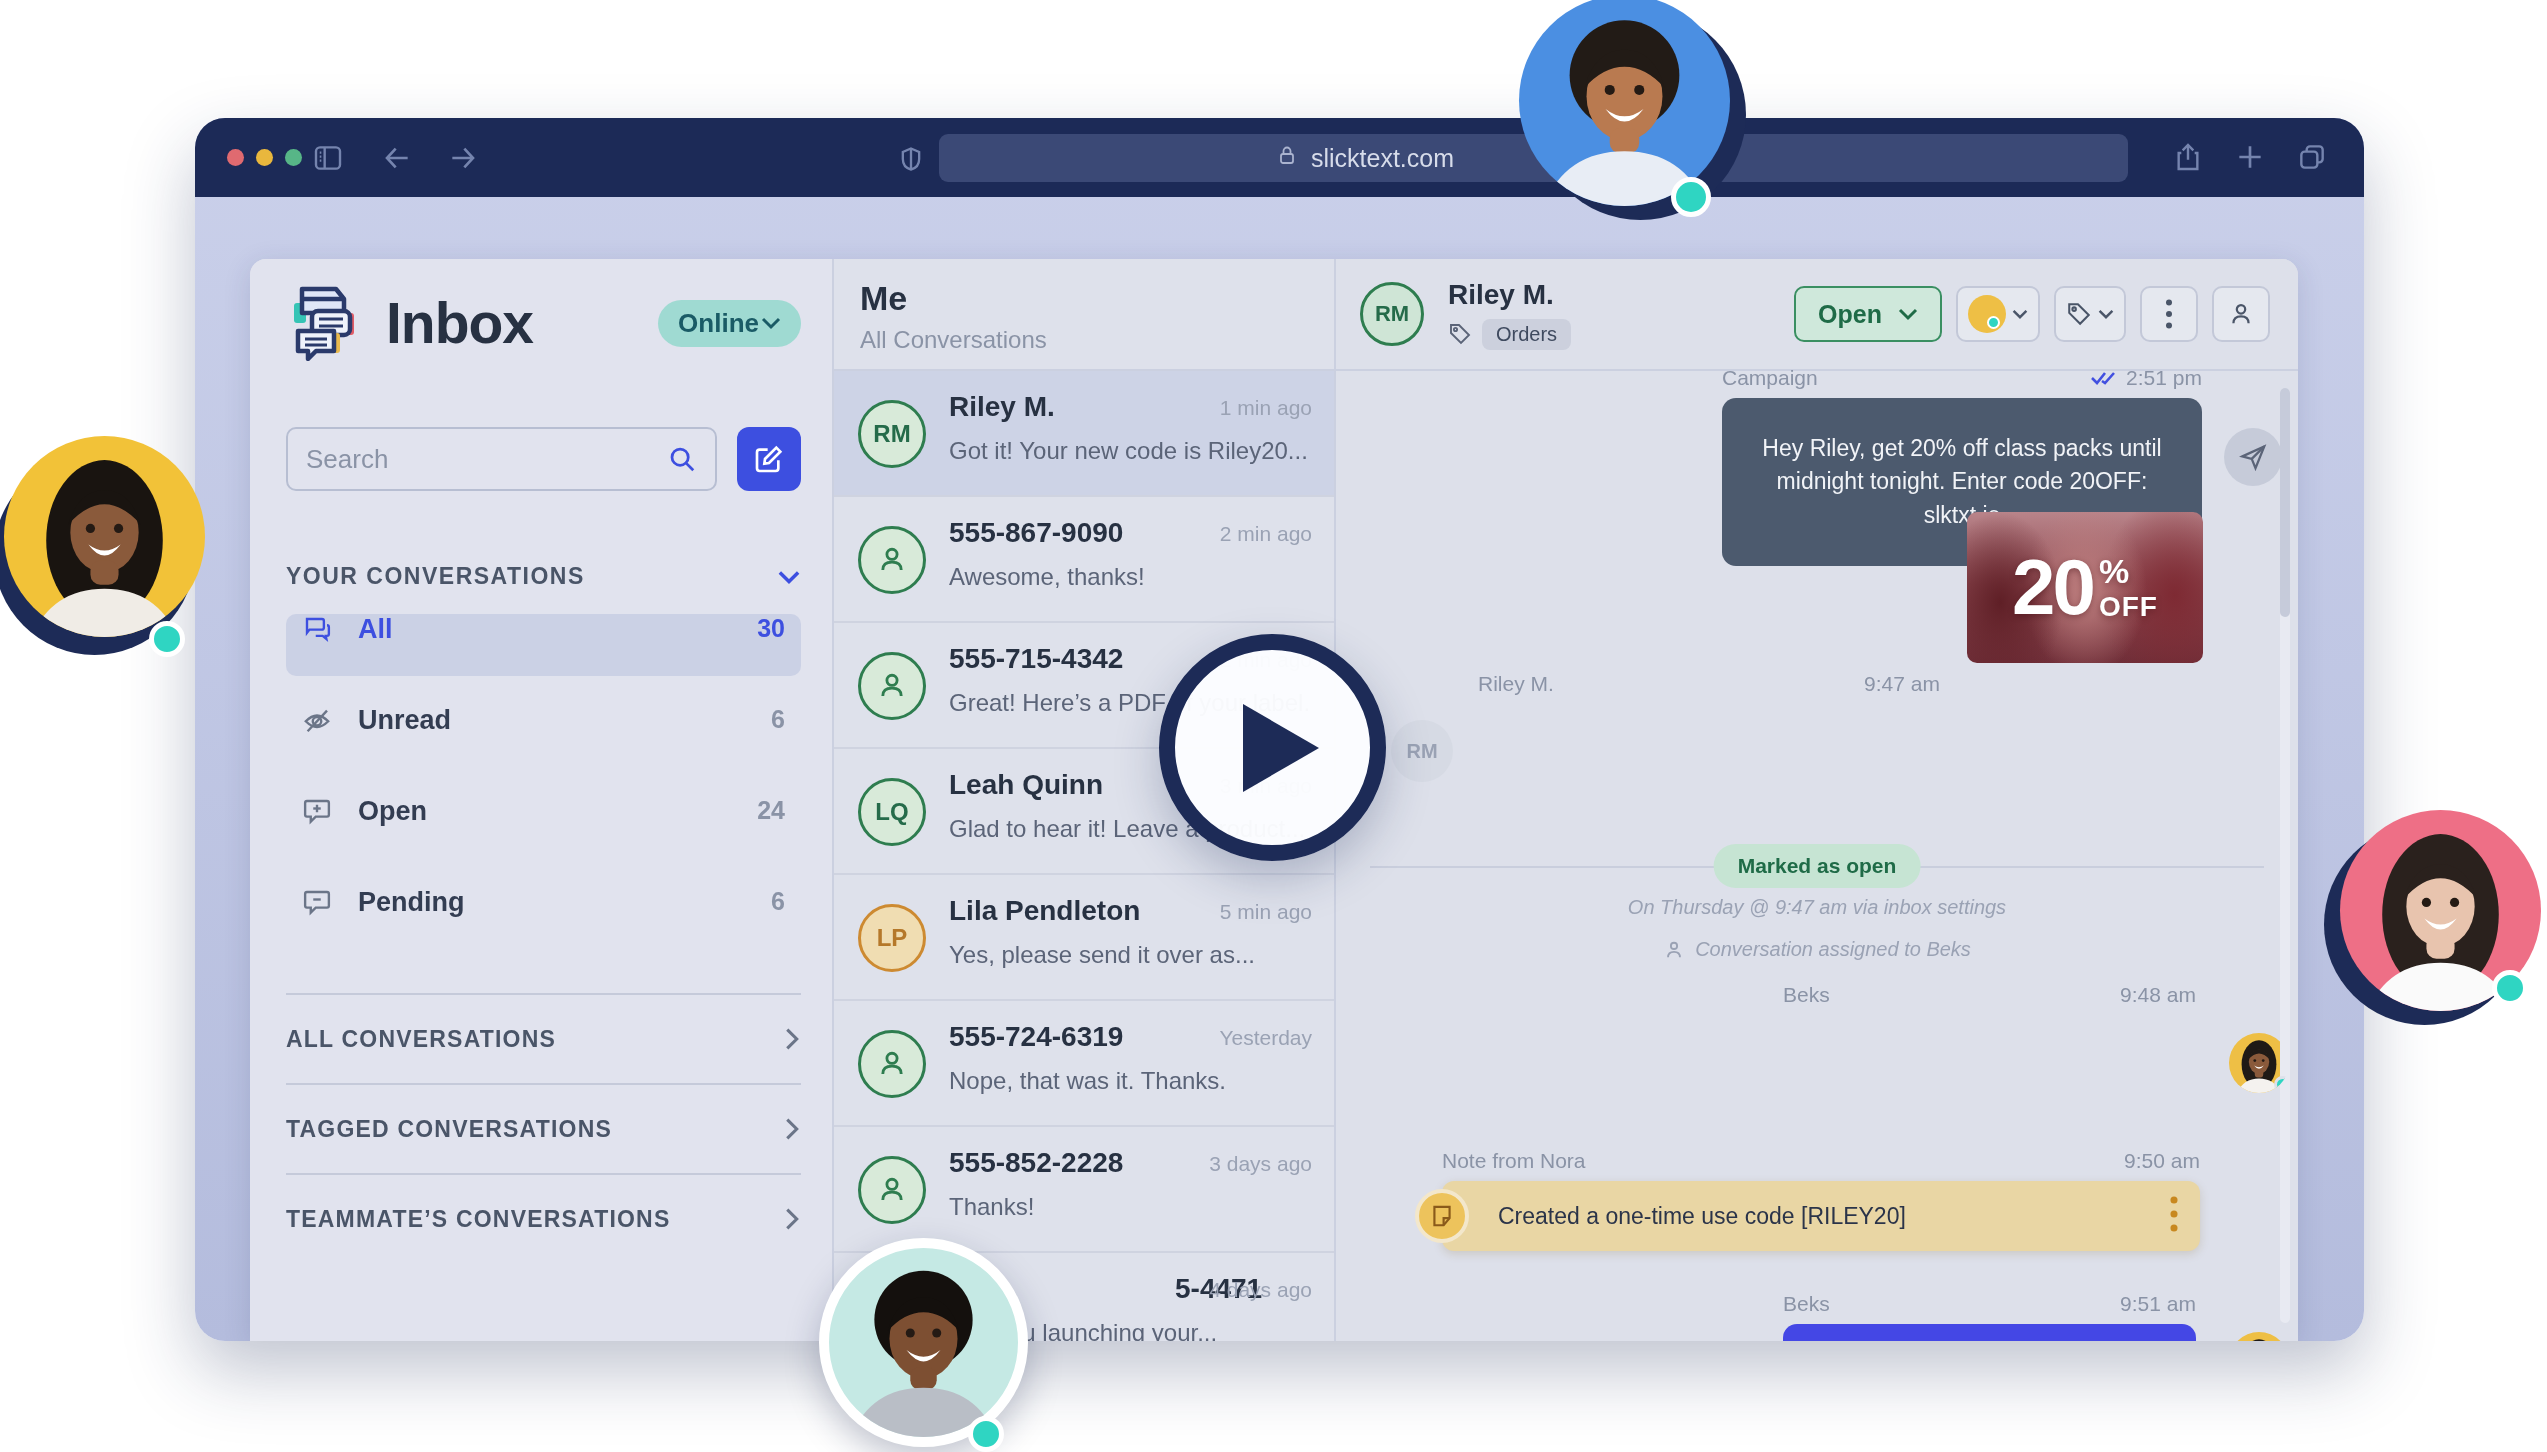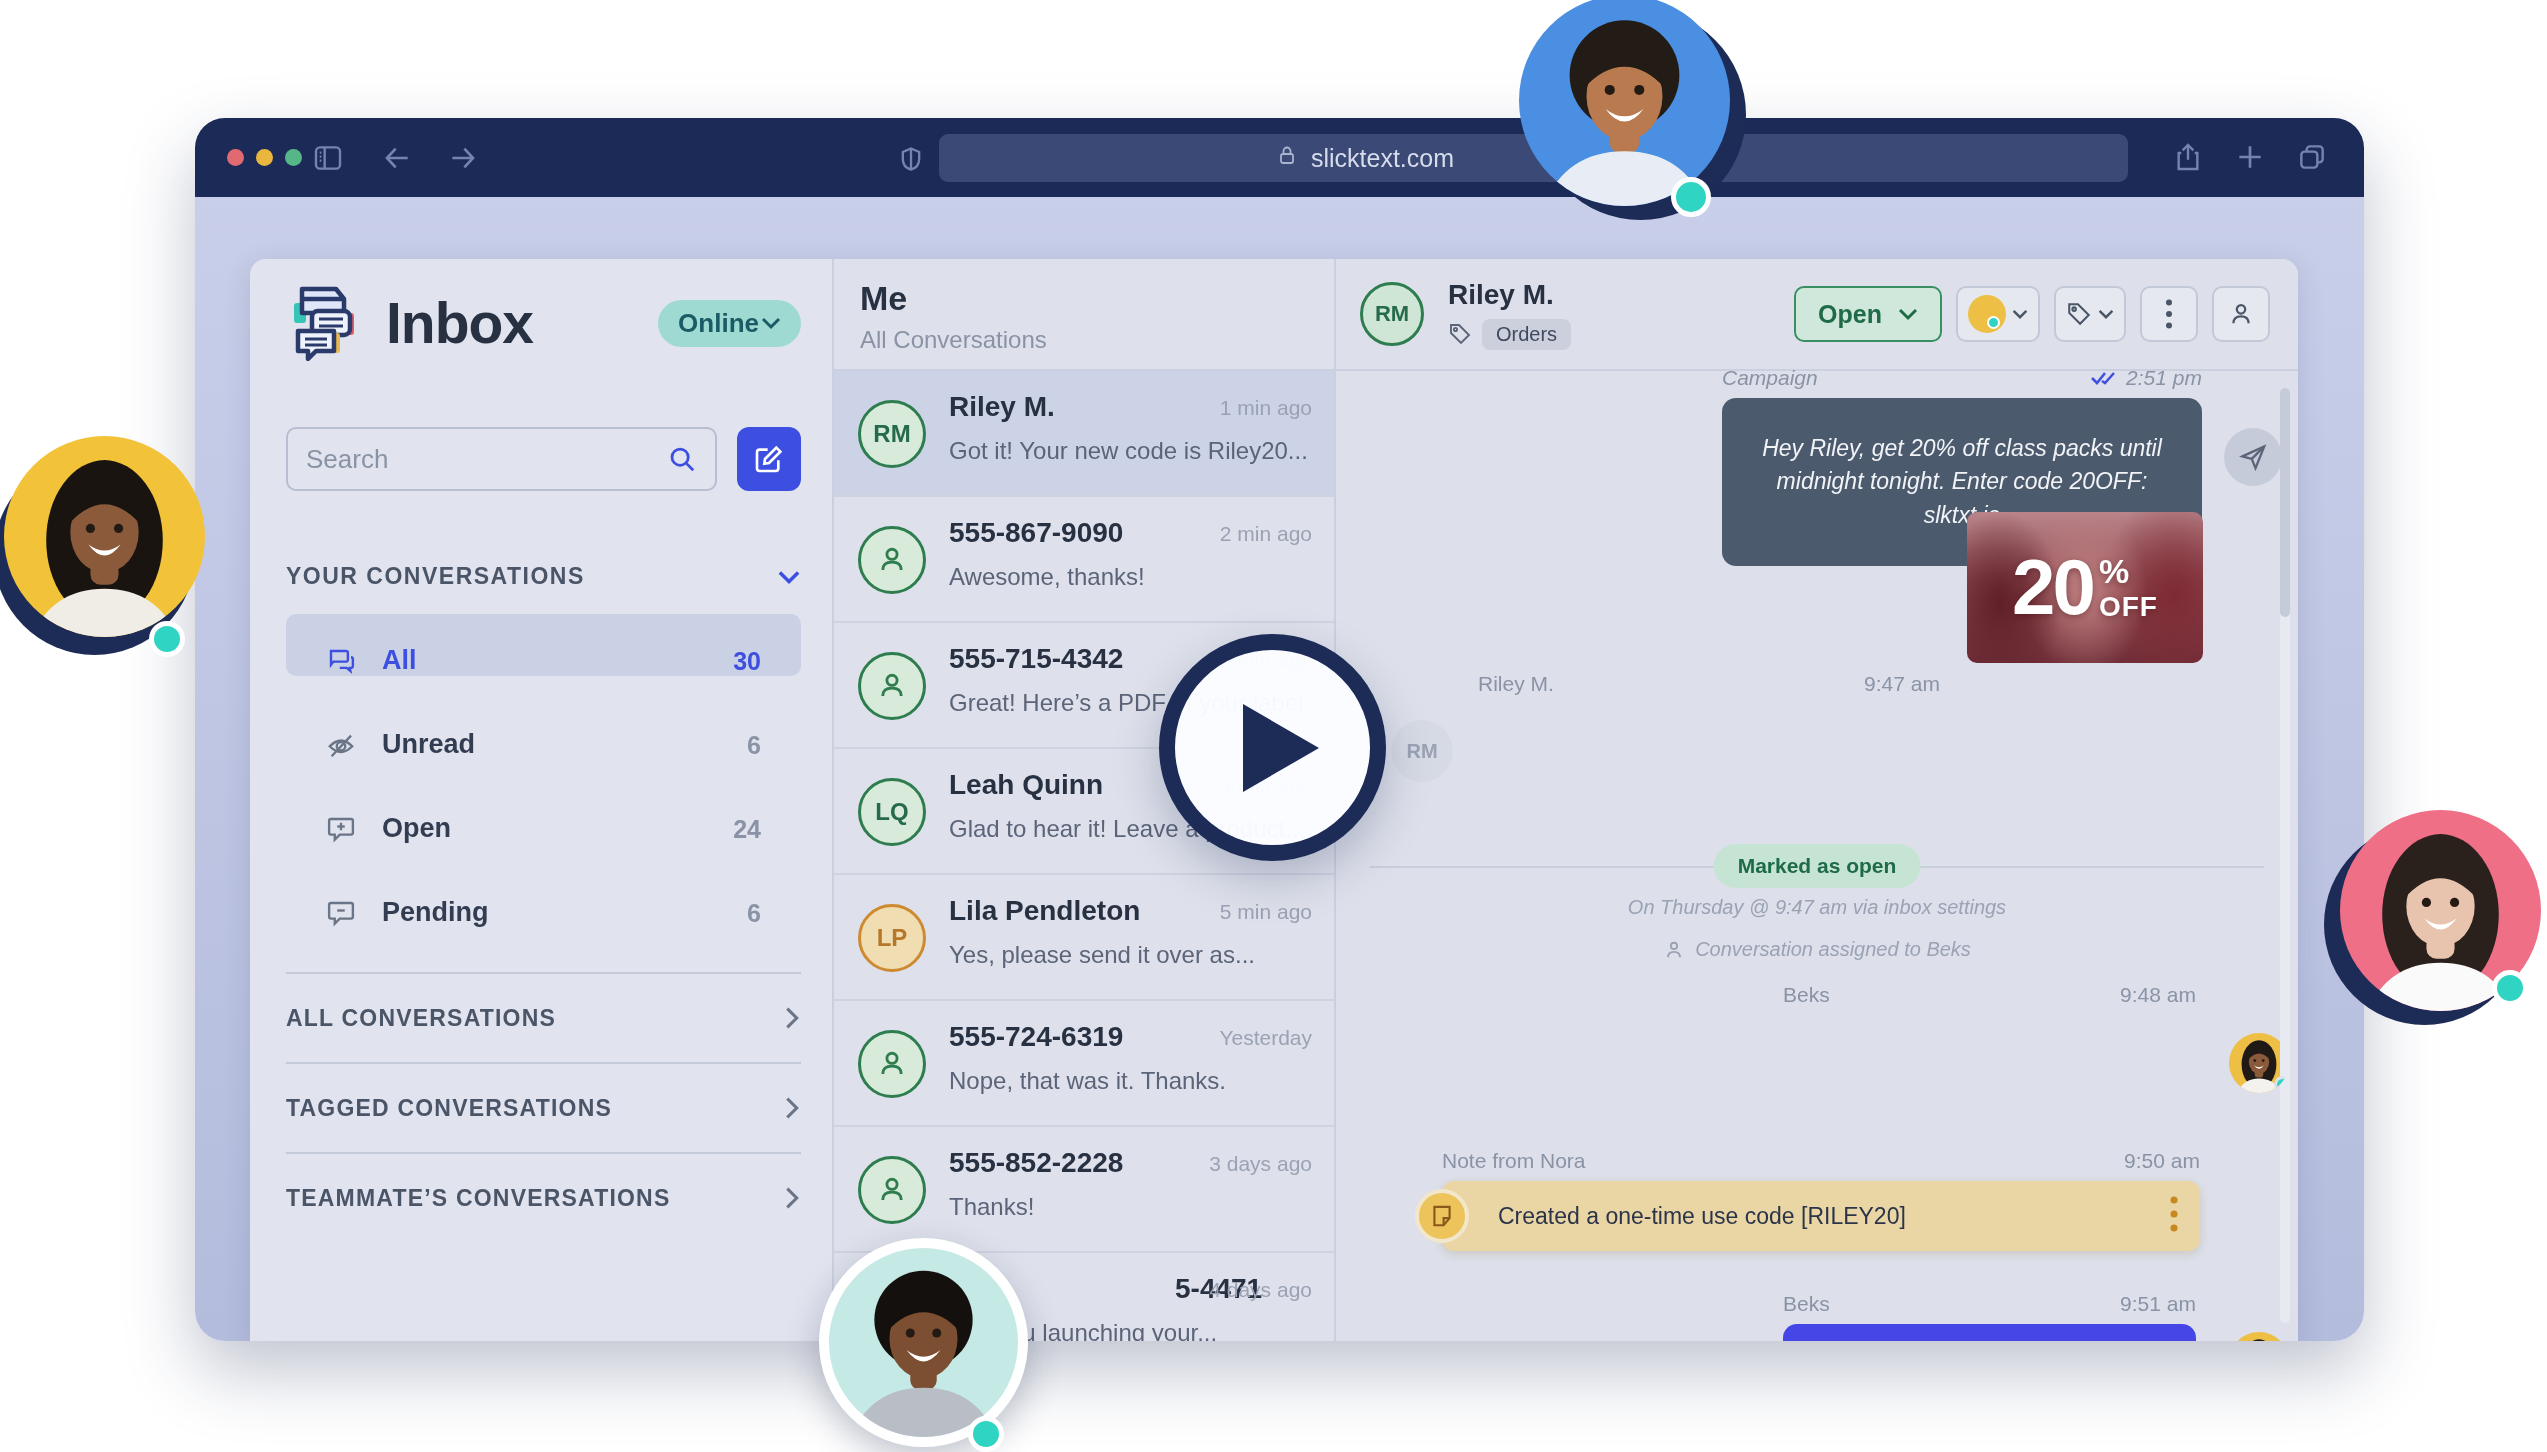--- a/index.html
+++ b/index.html
@@ -37,21 +37,21 @@
   .search-row { margin-top:62px; display:flex; gap:20px; }
   .search-box { flex:1; height:64px; border:2px solid #b7bed2; border-radius:10px; display:flex; align-items:center; padding:0 18px; }
   .search-box input { flex:1; border:0; background:transparent; outline:none; font-size:26px; color:#6d28d9;
     font-family:"Liberation Sans",sans-serif; }
   .search-box input::placeholder { color:#8a93a6; }
   .compose-btn { width:64px; height:64px; border-radius:12px; background:#3d4fe0; display:flex; align-items:center; justify-content:center; color:#fff; }
   .section-row { margin-top:72px; display:flex; align-items:center; }
   .section-label { font-size:23px; font-weight:700; color:#4a5568; letter-spacing:1.5px; }
   .section-row .chev { margin-left:auto; color:#3d4fe0; }
   .nav { margin-top:24px; }
-  .nav-item { height:62px; display:flex; align-items:flex-end; padding:0 40px; border-radius:10px; margin-bottom:22px; color:#333d52; }
+  .nav-item { height:62px; display:flex; align-items:flex-start; padding:0 16px; border-radius:10px; margin-bottom:29px; color:#333d52; }
   .nav-item .ic { width:34px; display:flex; color:#6b7588; }
   .nav-item .lbl { margin-left:22px; font-size:27px; font-weight:600; }
   .nav-item .cnt { margin-left:auto; font-size:25px; color:#8a93a6; font-weight:600; }
   .nav-item.active { background:#cbd1e5; }
   .nav-item.active, .nav-item.active .ic, .nav-item.active .cnt { color:#3d4fe0; }
   .side-div { height:2px; background:#c5cada; margin-top:44px; }
   .link-row { height:88px; display:flex; align-items:center; }
   .link-row .txt { font-size:23px; font-weight:700; color:#4a5568; letter-spacing:1.2px; }
   .link-row .chev { margin-left:auto; color:#6b7588; }
 
@@ -85,21 +85,21 @@
   .open-btn { height:56px; padding:0 22px; border-radius:10px; background:#cfe8db; border:2px solid #3a8f62;
     color:#1f6b47; font-size:25px; font-weight:700; display:flex; align-items:center; gap:16px; }
   .sq-btn { height:56px; min-width:58px; padding:0 10px; border-radius:10px; border:2px solid #c3c8d8;
     display:flex; align-items:center; justify-content:center; gap:6px; color:#4a5568; background:rgba(255,255,255,.25); }
   .mini-av { width:38px; height:38px; border-radius:50%; background:#eebf45; position:relative; overflow:hidden; }
   .mini-av svg { position:absolute; inset:0; }
   .mini-dot { position:absolute; right:6px; bottom:4px; width:13px; height:13px; border-radius:50%;
     background:#2fd5c2; border:2px solid #fff; z-index:3; }
 
   .msg-label { display:flex; justify-content:space-between; align-items:center; font-size:21px; color:#8a93a6; }
-  .grp-campaign { position:absolute; top:107px; left:386px; width:480px;font-style:italic; }
+  .grp-campaign { position:absolute; top:107px; left:386px; width:480px; }
   .bubble { border-radius:14px; font-size:23px; line-height:1.45; padding:34px 22px; text-align:center; }
   .b-dark { background:#4c5a6e; color:#f1f3f7; margin-top:8px; }
   .b-gray { background:#d0d5e1; color:#323c52; margin-top:8px; }
   .b-blue { background:#4447e5; color:#eef0fb; margin-top:8px; }
   .time-wrap { display:flex; align-items:center; gap:8px; }
   .send-badge { position:absolute; left:888px; top:169px; width:58px; height:58px; border-radius:50%;
     background:#c6cbd9; color:#5b6478; display:flex; align-items:center; justify-content:center; }
   .promo { position:absolute; top:253px; left:631px; width:236px; height:151px; border-radius:10px; overflow:hidden;
     background:
       radial-gradient(90px 129px at 14% 60%, #5f1f26 0%, rgba(95,31,38,0) 70%),

